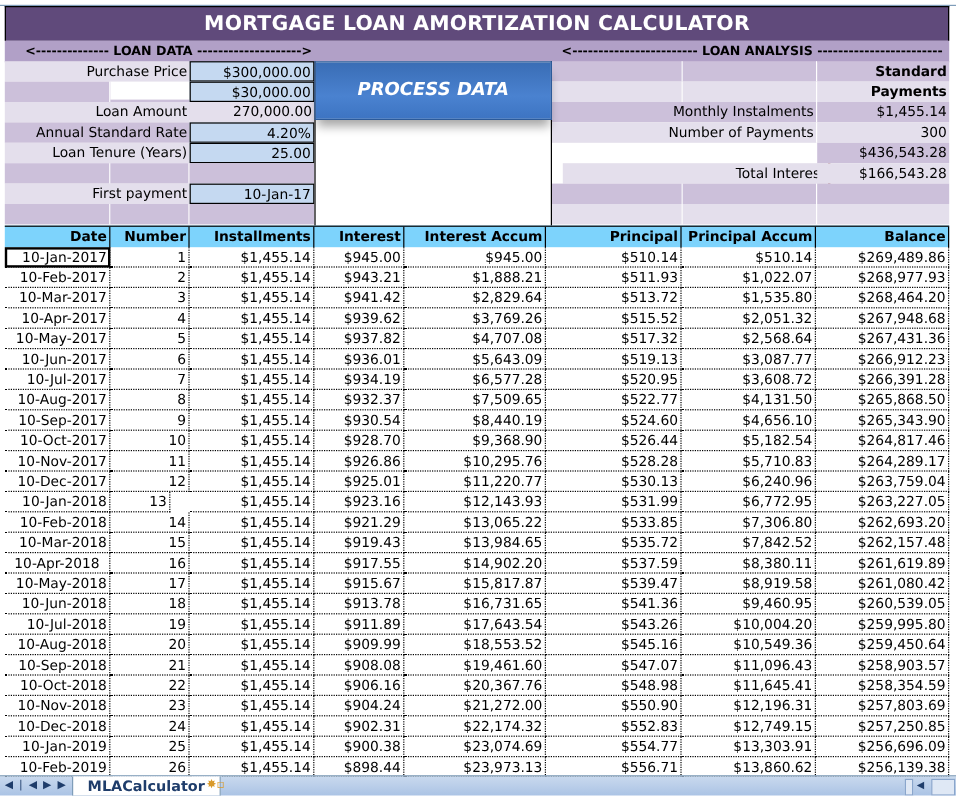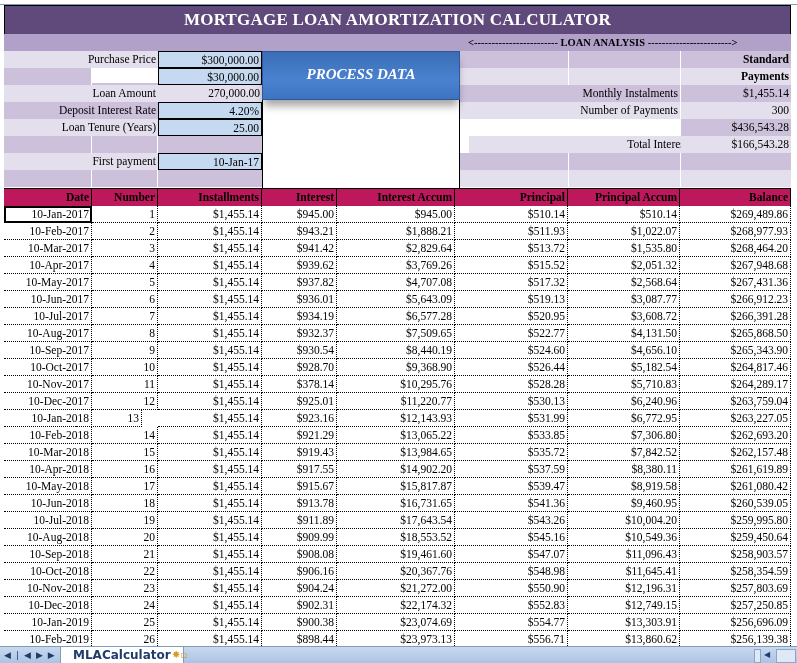--- a/index.html
+++ b/index.html
@@ -1,67 +1,68 @@
 <!DOCTYPE html>
 <html><head>
 <meta charset="utf-8">
 <style>
   html,body{margin:0;padding:0;}
   body{width:797px;height:663px;overflow:hidden;background:#fff;font-family:"DejaVu Sans","Liberation Sans",sans-serif;font-size:11.5px;color:#000;position:relative;}
   .topline{position:absolute;left:0;top:0;width:797px;height:4px;background:#fff;border-bottom:1px solid #7f9db9;}
-  .sheet{position:absolute;left:4px;top:5px;width:787px;font-family:Liberation Serif, serif;}
+  .sheet{position:absolute;left:4px;top:5px;width:787px;}
   .title{height:28px;background:#604A7B;color:#fff;font-weight:bold;font-size:17px;text-align:center;line-height:28px;letter-spacing:0.2px;border:1px solid #000;border-bottom:none;}
   .subhdr{position:relative;height:18px;background:#B1A0C7;font-weight:bold;font-size:10.5px;line-height:18px;}
   .subhdr .l{position:absolute;left:17px;}
   .subhdr .r{position:absolute;left:464px;}
   .cell{position:absolute;box-sizing:border-box;height:17px;line-height:17px;padding:0 2px;white-space:nowrap;overflow:hidden;}
   .r{text-align:right;}
   .lt{background:#E4DFEC;}
   .dk{background:#CCC0DA;}
   .inp{background:#C5D9F1;border:1px solid #000;}
   .block{position:absolute;left:0;top:46px;width:787px;height:137px;}
   .btn{position:absolute;left:258px;top:46px;width:196px;height:47px;background:linear-gradient(#3A6DB5,#4A82D0 60%,#3D74C2);box-shadow:0 8px 8px -2px rgba(0,0,0,0.35);border:1px solid #2c5a99;color:#fff;font-weight:bold;font-style:italic;font-size:15px;text-align:center;line-height:44px;cursor:pointer;}
   .white-area{position:absolute;left:258px;top:46px;width:196px;height:137px;background:#fff;border-left:1px solid #000;border-right:1px solid #000;}
-  .thead{position:absolute;left:0;top:183px;width:787px;height:17px;background:#be185d;font-weight:bold;border-top:1px solid #000;}
+  .thead{position:absolute;left:0;top:183px;width:787px;height:17px;background:#7dd3fc;font-weight:bold;border-top:1px solid #000;}
   .thead .cell{border-right:1px solid #000;}
   .rows{position:absolute;left:0;top:201px;width:787px;}
   .row{position:relative;height:17px;}
   .row .cell{border-right:1px dotted #000;border-bottom:1px dotted #000;height:17px;}
   .row .cell.sel{outline:2px solid #000;outline-offset:-2px;}
   .tabs{position:absolute;left:0;top:646px;width:797px;height:17px;background:linear-gradient(#c9d9ee,#a9c2e4);border-top:1px solid #7f9db9;}
   .nav{position:absolute;left:4px;top:1px;font-size:9px;color:#1f3d6b;letter-spacing:5px;line-height:15px;}
   .tab{position:absolute;left:60px;top:0;height:16px;padding:0 12px;background:#fff;font-weight:bold;font-size:12px;line-height:16px;color:#1f3d6b;border:1px solid #7f9db9;border-top:none;}
   .newtab{position:absolute;left:172px;top:1px;width:22px;height:14px;font-size:10px;color:#d99a2b;line-height:14px;}
   .hscroll{position:absolute;left:754px;top:2px;width:40px;height:12px;}
   .hscroll .b{position:absolute;top:0;height:12px;background:#dfe8f5;border:1px solid #8aa6cc;}
 </style>
 </head>
 <body>
 
 <div class="topline"></div>
 
 <div class="sheet">
   <div class="title">MORTGAGE LOAN AMORTIZATION CALCULATOR</div>
   <div class="subhdr">
+    <span class="l">&lt;-------------- LOAN DATA --------------------&gt;</span>
     <span class="r" style="text-align:left">&lt;------------------------ LOAN ANALYSIS ------------------------&gt;</span>
   </div>
 
   <div class="block">
 
     <div class="cell r lt" style="left:0;top:0;width:154px;">Purchase Price</div>
     <div class="cell r inp" style="left:154px;top:0;width:104px;">$300,000.00</div>
 
     <div class="cell dk" style="left:0;top:17px;width:88px;border-right:1px solid #fff;"></div>
     <div class="cell r dk" style="left:88px;top:32px;width:66px;">Deposit</div>
     <div class="cell r inp" style="left:154px;top:17px;width:104px;">$30,000.00</div>
 
     <div class="cell r lt" style="left:0;top:34px;width:154px;">Loan Amount</div>
     <div class="cell r lt" style="left:154px;top:34px;width:104px;">270,000.00</div>
 
-    <div class="cell r dk" style="left:0;top:51px;width:154px;">Deposit Interest Rate</div>
+    <div class="cell r dk" style="left:0;top:51px;width:154px;">Annual Standard Rate</div>
     <div class="cell r inp" style="left:154px;top:51px;width:104px;">4.20%</div>
 
     <div class="cell r lt" style="left:0;top:68px;width:154px;">Loan Tenure (Years)</div>
     <div class="cell r inp" style="left:154px;top:68px;width:104px;">25.00</div>
 
     <div class="cell dk" style="left:0;top:85px;width:88px;border-right:1px solid #fff;"></div>
     <div class="cell dk" style="left:88px;top:85px;width:66px;border-right:1px solid #fff;"></div>
     <div class="cell dk" style="left:154px;top:85px;width:104px;"></div>
 
     <div class="cell r lt" style="left:0;top:102px;width:154px;">First payment</div>
@@ -211,21 +212,21 @@
         <div class="cell r" style="left: 258px; width: 75px;">$928.70</div>
         <div class="cell r" style="left: 333px; width: 118px;">$9,368.90</div>
         <div class="cell r" style="left: 451px; width: 113px;">$526.44</div>
         <div class="cell r" style="left: 564px; width: 112px;">$5,182.54</div>
         <div class="cell r" style="left: 676px; width: 111px;">$264,817.46</div>
       </div>
       <div class="row">
         <div class="cell r" style="left: 0px; width: 88px;">10-Nov-2017</div>
         <div class="cell r" style="left: 88px; width: 66px;">11</div>
         <div class="cell r" style="left: 154px; width: 104px;">$1,455.14</div>
-        <div class="cell r" style="left: 258px; width: 75px;">$378.14</div>
+        <div class="cell r" style="left: 258px; width: 75px;">$926.86</div>
         <div class="cell r" style="left: 333px; width: 118px;">$10,295.76</div>
         <div class="cell r" style="left: 451px; width: 113px;">$528.28</div>
         <div class="cell r" style="left: 564px; width: 112px;">$5,710.83</div>
         <div class="cell r" style="left: 676px; width: 111px;">$264,289.17</div>
       </div>
       <div class="row">
         <div class="cell r" style="left: 0px; width: 88px;">10-Dec-2017</div>
         <div class="cell r" style="left: 88px; width: 66px;">12</div>
         <div class="cell r" style="left: 154px; width: 104px;">$1,455.14</div>
         <div class="cell r" style="left: 258px; width: 75px;">$925.01</div>
@@ -258,21 +259,21 @@
         <div class="cell r" style="left: 0px; width: 88px;">10-Mar-2018</div>
         <div class="cell r" style="left: 88px; width: 66px;">15</div>
         <div class="cell r" style="left: 154px; width: 104px;">$1,455.14</div>
         <div class="cell r" style="left: 258px; width: 75px;">$919.43</div>
         <div class="cell r" style="left: 333px; width: 118px;">$13,984.65</div>
         <div class="cell r" style="left: 451px; width: 113px;">$535.72</div>
         <div class="cell r" style="left: 564px; width: 112px;">$7,842.52</div>
         <div class="cell r" style="left: 676px; width: 111px;">$262,157.48</div>
       </div>
       <div class="row">
-        <div class="cell r" style="left: 0px; width: 88px;">10-Apr-2018</div>
+        <div class="cell r" style="left: 0px; width: 88px; text-align: center;">10-Apr-2018</div>
         <div class="cell r" style="left: 88px; width: 66px;">16</div>
         <div class="cell r" style="left: 154px; width: 104px;">$1,455.14</div>
         <div class="cell r" style="left: 258px; width: 75px;">$917.55</div>
         <div class="cell r" style="left: 333px; width: 118px;">$14,902.20</div>
         <div class="cell r" style="left: 451px; width: 113px;">$537.59</div>
         <div class="cell r" style="left: 564px; width: 112px;">$8,380.11</div>
         <div class="cell r" style="left: 676px; width: 111px;">$261,619.89</div>
       </div>
       <div class="row">
         <div class="cell r" style="left: 0px; width: 88px;">10-May-2018</div>

